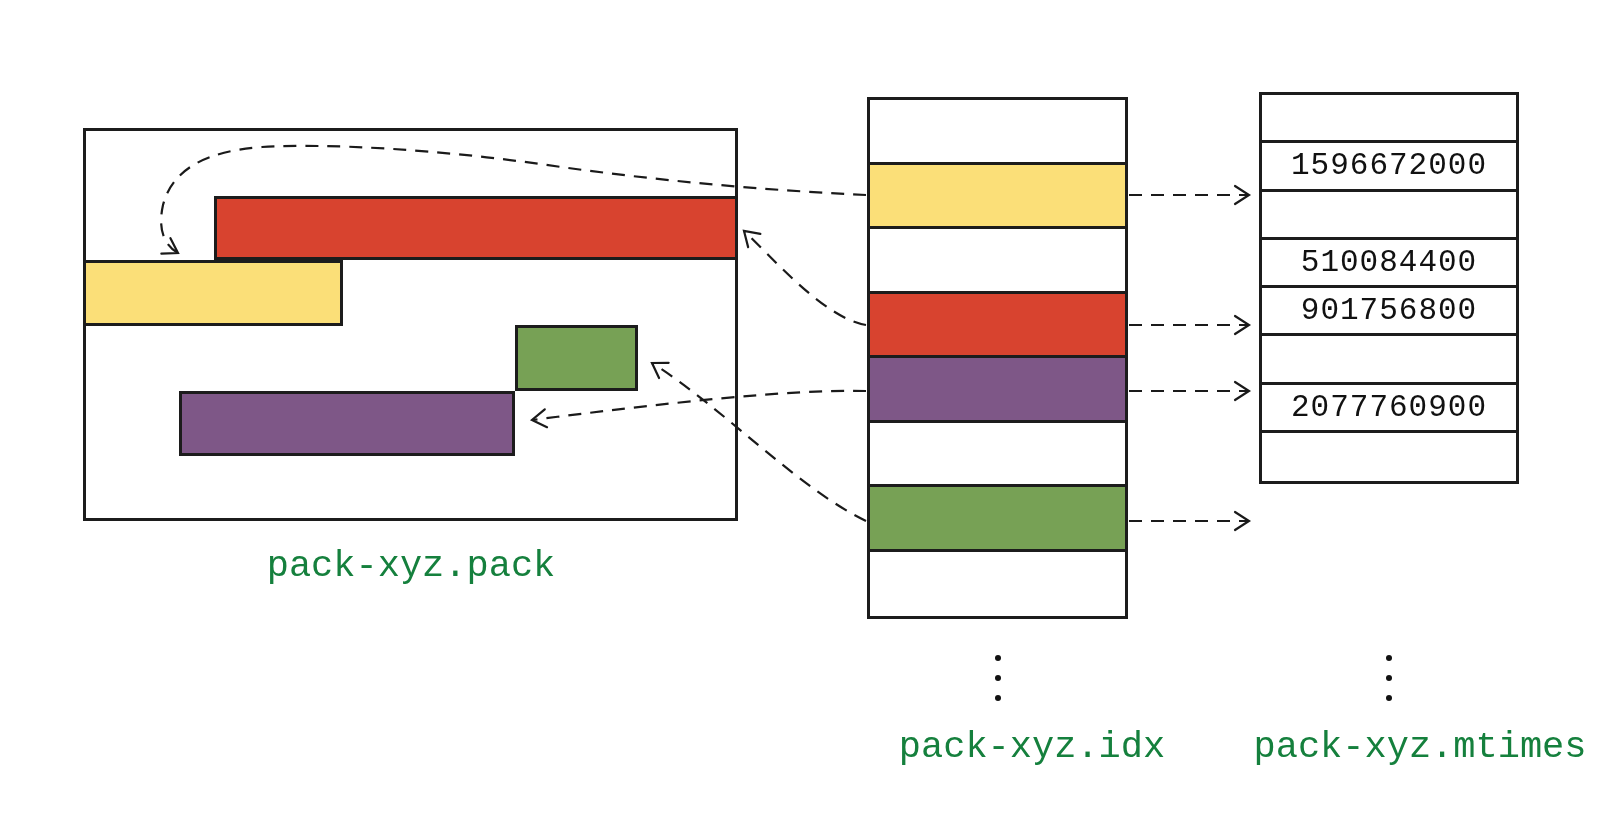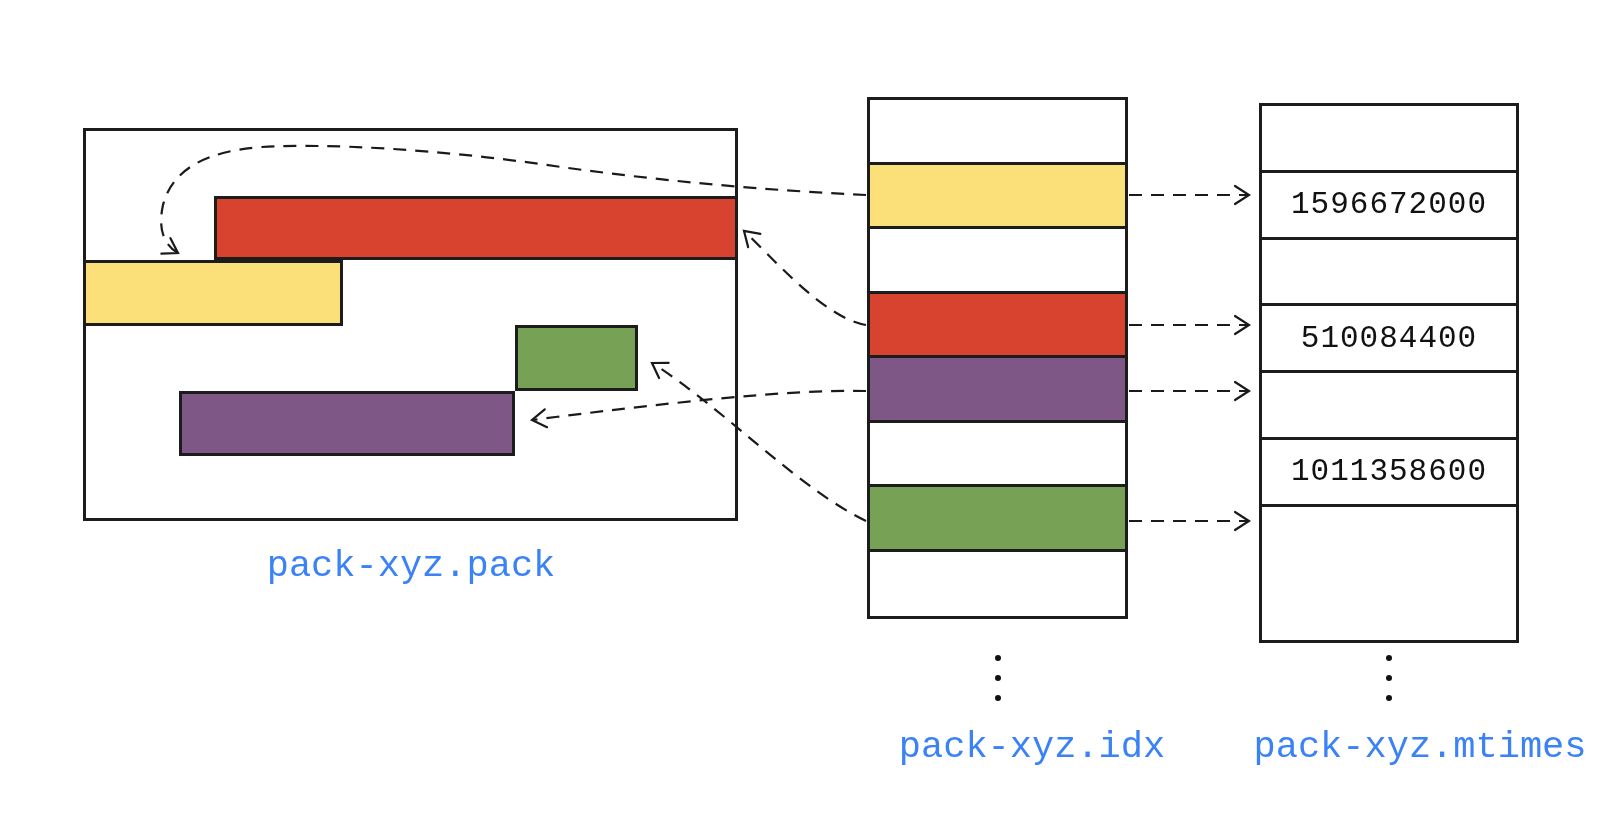--- a/index.html
+++ b/index.html
@@ -21,32 +21,32 @@
   #obj-red   {left:214px;top:196px;width:524px;height:64px;}
   #obj-yellow{left:83px; top:260px;width:260px;height:66px;}
   #obj-green {left:515px;top:325px;width:123px;height:66px;}
   #obj-purple{left:179px;top:391px;width:336px;height:65px;}
   
   .file-column{
     border:3px solid #1c1c1c;background:#ffffff;
     display:grid;grid-template-rows:repeat(8,1fr);
   }
   #idx-column   {left:867px; top:97px;width:261px;height:522px;}
-  #mtimes-column{left:1259px;top:103px;width:260px;height:540px;}
+  #mtimes-column{left:1259px;top:92px;width:260px;height:392px;}
   .cell{
     border-bottom:3px solid #1c1c1c;
     display:flex;align-items:center;justify-content:center;
     font-size:31px;letter-spacing:1px;white-space:nowrap;
   }
   .cell:last-child{border-bottom:none;}
   
   .file-label{
     position:absolute;transform:translateX(-50%);
     font-size:37px;line-height:1.15;white-space:nowrap;
-    color:#3b82f6;
+    color:#15803d;
   }
   #pack-label  {left:411px; top:545px;}
   #idx-label   {left:1032px; top:726px;}
   #mtimes-label{left:1390px;top:726px;margin-left:30px;}
   
   .vdots{
     position:absolute;display:flex;flex-direction:column;
     align-items:center;gap:14px;
   }
   .vdots i{width:6px;height:6px;border-radius:50%;background:#111111;display:block;}
@@ -76,22 +76,23 @@
       <div class="cell"></div>
       <div class="cell" style="background: rgb(119, 161, 85);"></div>
       <div class="cell"></div>
     </div>
 
   <div id="mtimes-column" class="abs file-column">
       <div class="cell"></div>
       <div class="cell">1596672000</div>
       <div class="cell"></div>
       <div class="cell">510084400</div>
+      <div class="cell">901756800</div>
       <div class="cell"></div>
-      <div class="cell">1011358600</div>
+      <div class="cell">2077760900</div>
       <div class="cell"></div>
     </div>
 
   <div id="pack-label" class="file-label">pack-xyz.pack</div>
   <div id="idx-label" class="file-label">pack-xyz.idx</div>
   <div id="mtimes-label" class="file-label">pack-xyz.mtimes</div>
 
   <div id="idx-dots" class="vdots">
       <i></i>
       <i></i>

